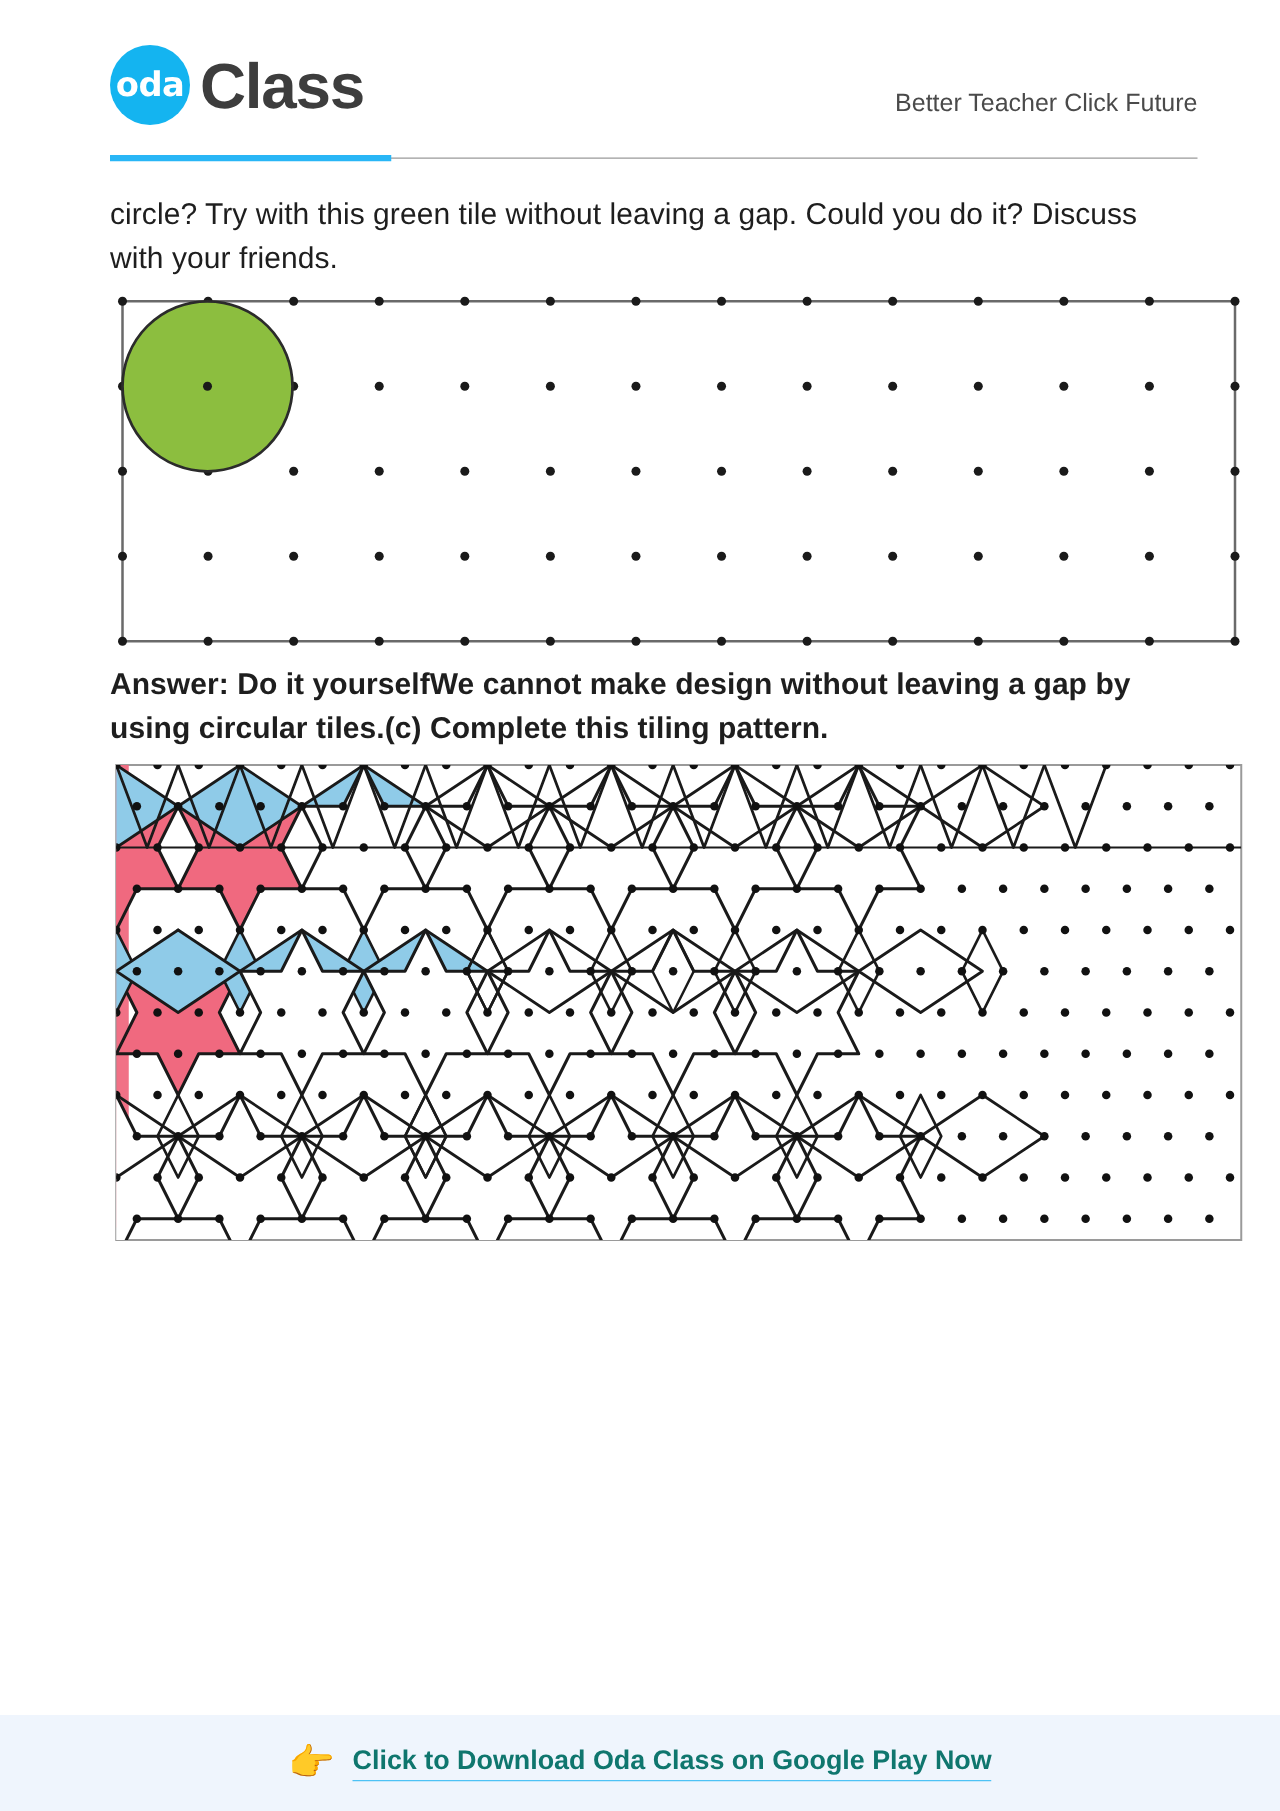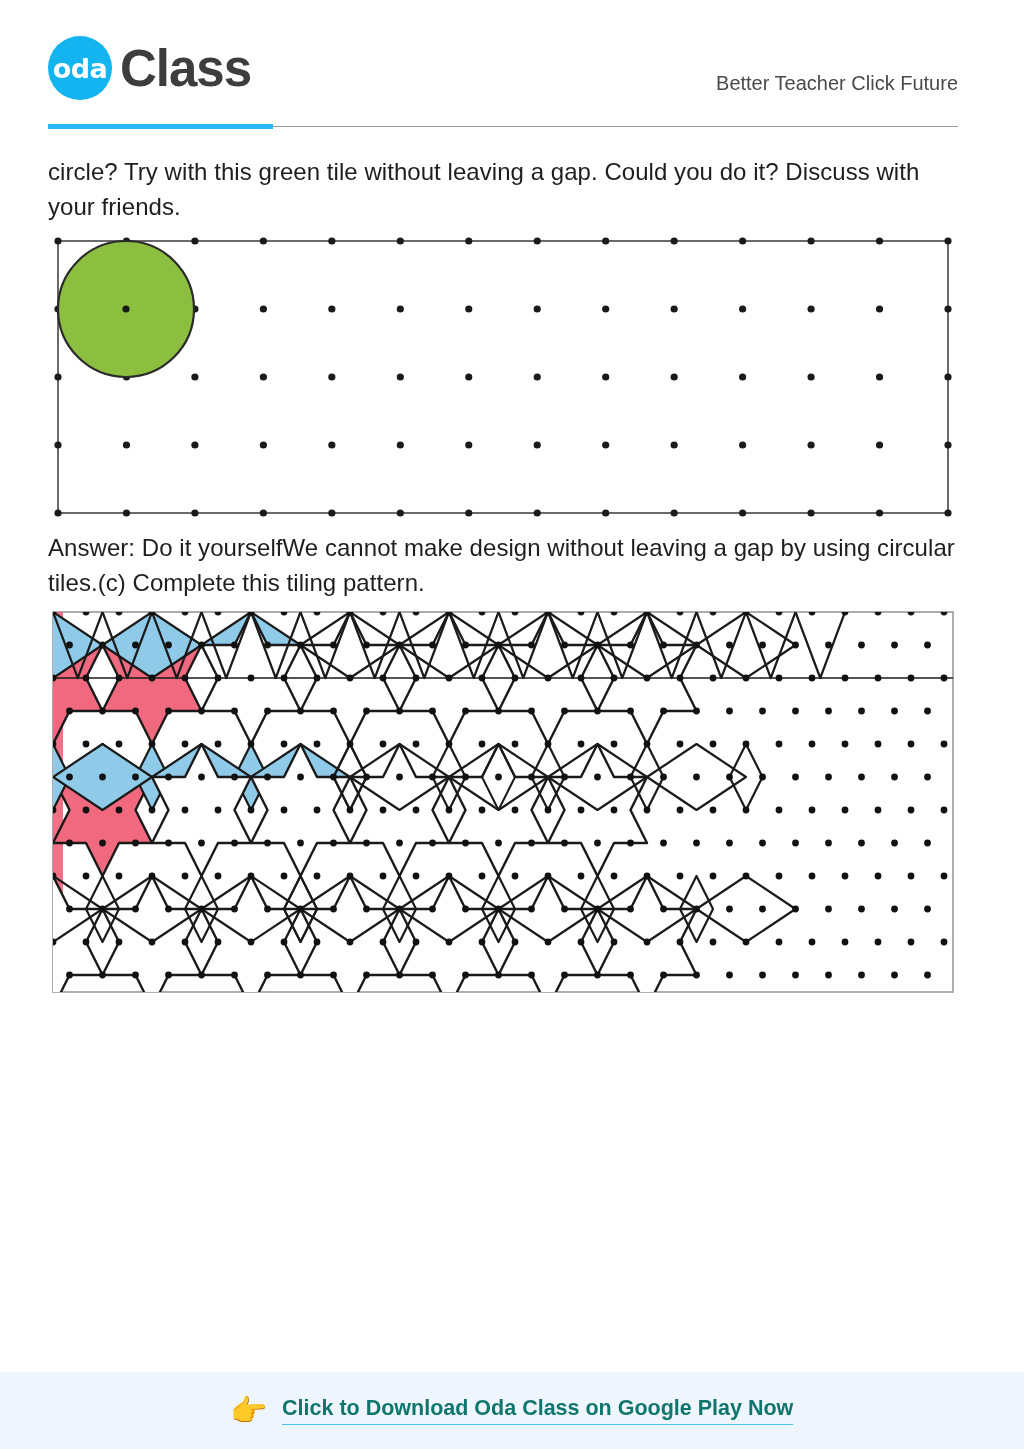--- a/index.html
+++ b/index.html
@@ -17,20 +17,21 @@
     color: #1a1a1a;
   }
 
   
   .page {
     position: absolute;
     inset: 0;
     background: #ffffff;
     display: flex;
     flex-direction: column;
+    padding-left: 40px;
   }
 
   
   .header {
     position: relative;
     height: 128px;
     flex: 0 0 auto;
   }
   .brand {
     position: absolute;
@@ -106,21 +107,21 @@
   }
   .para {
     font-size: 24px;
     line-height: 35px;
     color: #1e1e1e;
     margin: 0;
     padding: 0;
     letter-spacing: 0.05px;
   }
   .para.top { padding-top: 26px; }
-  .para.mid { padding-top: 10px; }
+  .para.mid { padding-top: 10px; font-weight: bold; }
   .para.bot { padding-top: 10px; }
 
   .figure {
     margin-top: 8px;
     line-height: 0;
   }
   .figure svg { display: block; }
 
   
   .footer {

